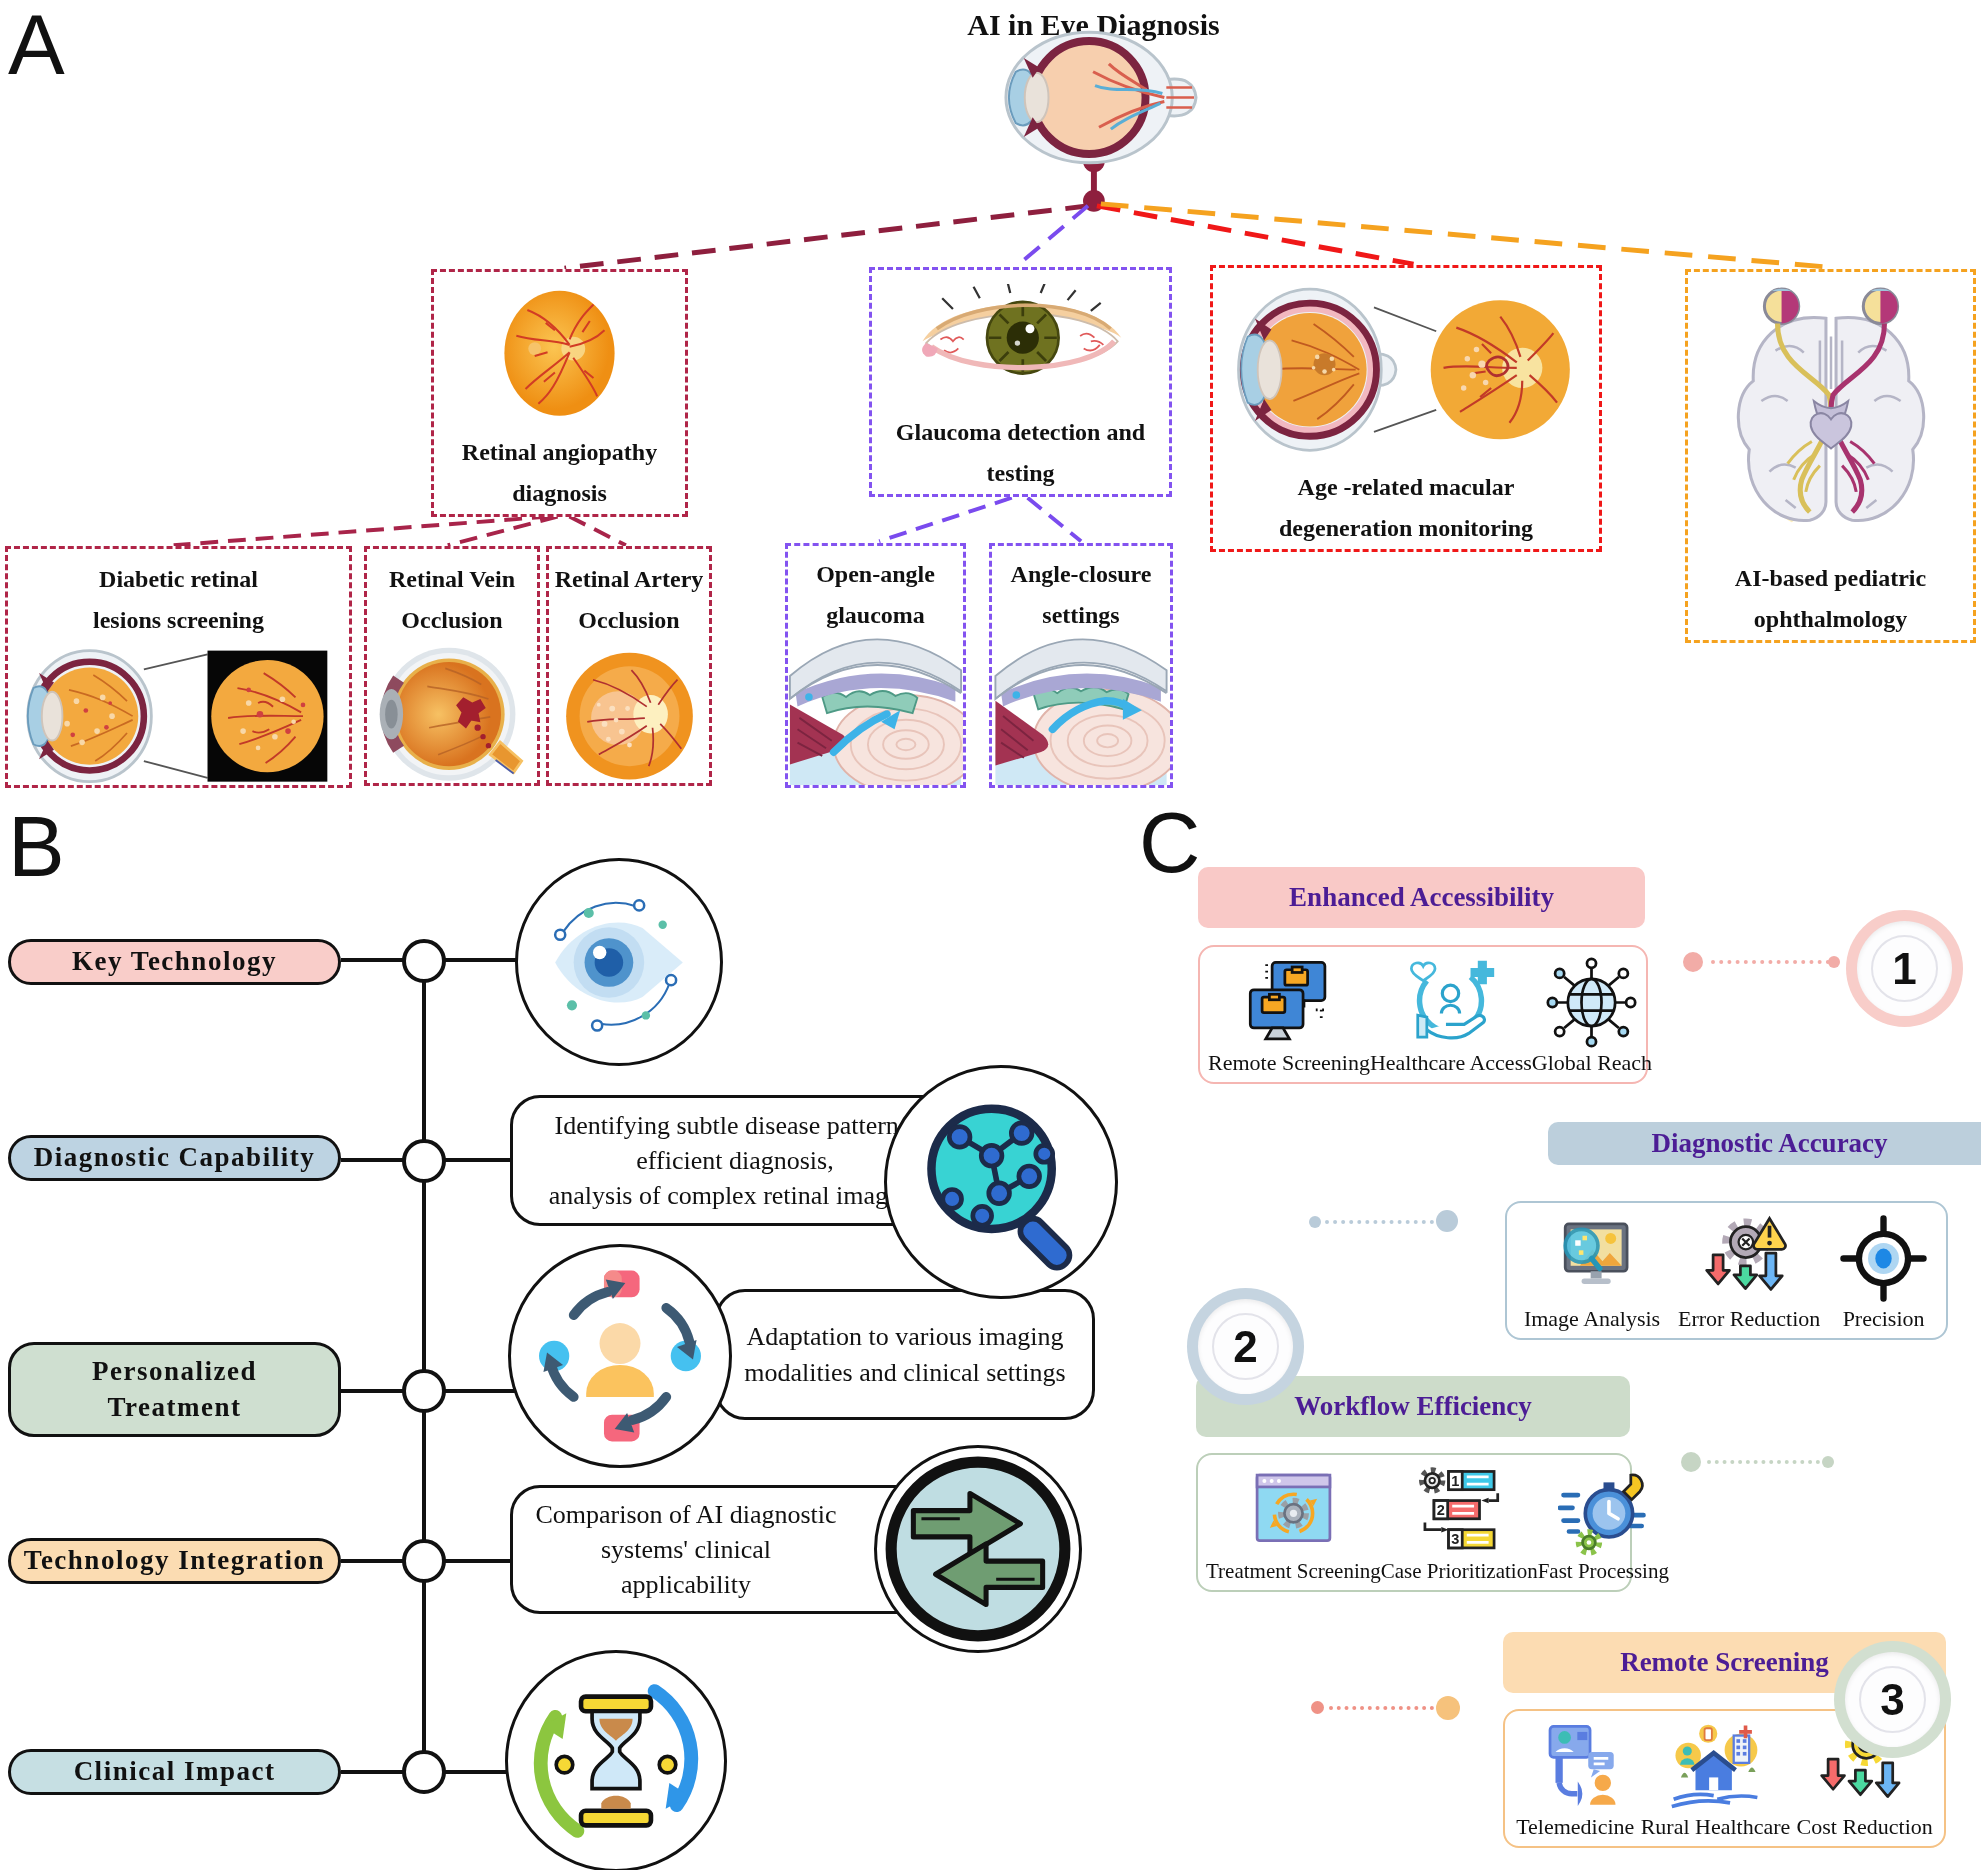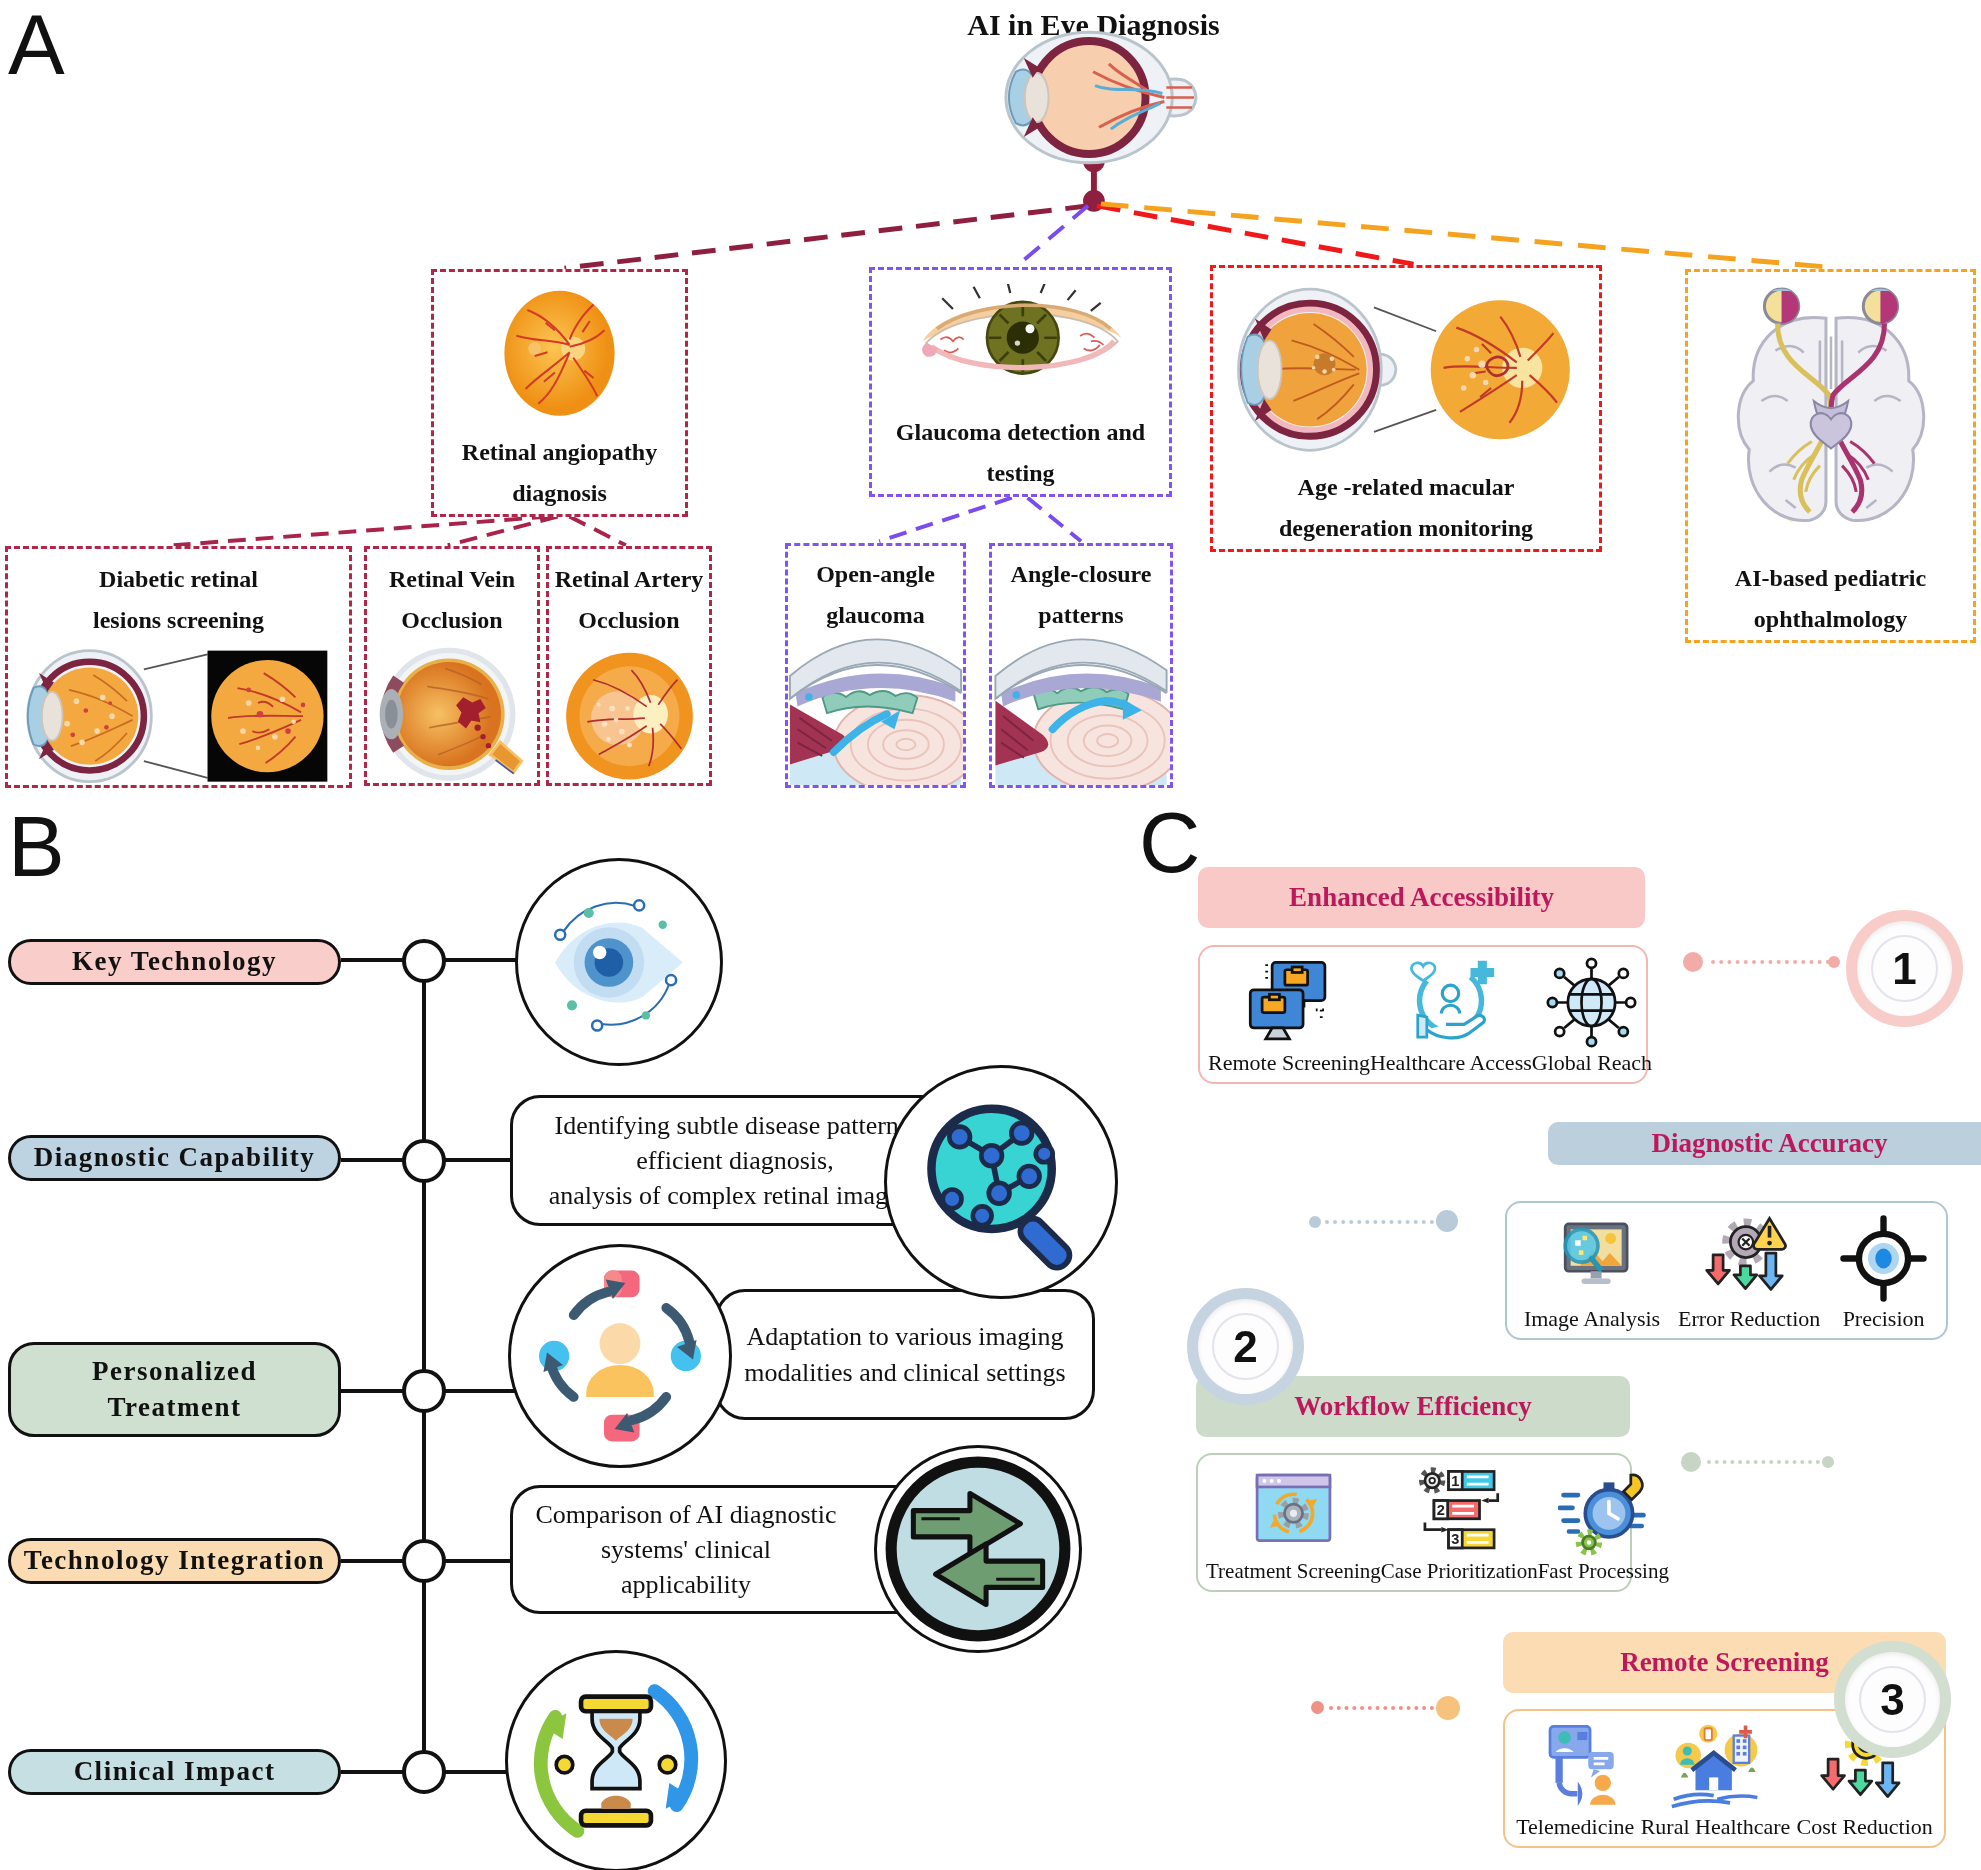--- a/index.html
+++ b/index.html
@@ -18,21 +18,21 @@
   
   .pill{width:333px;border:3px solid #111;border-radius:26px;display:flex;align-items:center;justify-content:center;
         font-size:27px;font-weight:bold;letter-spacing:1.5px;color:#111;text-align:center;line-height:1.3;box-sizing:border-box;}
   .bnode{width:44px;height:44px;border-radius:50%;border:4px solid #111;background:#fff;box-sizing:border-box;z-index:6;}
   .bline{background:#111;z-index:1;}
   .bbox{border:3px solid #111;border-radius:30px;background:#fff;display:flex;align-items:center;justify-content:center;
         font-size:26px;color:#111;text-align:center;line-height:1.35;box-sizing:border-box;z-index:2;}
   .bcircle{border-radius:50%;border:3px solid #111;background:#fff;display:flex;align-items:center;justify-content:center;box-sizing:border-box;z-index:4;}
   
   .chead{border-radius:10px;display:flex;align-items:center;justify-content:center;
-         font-size:27px;font-weight:bold;color:#be185d;box-sizing:border-box;}
+         font-size:27px;font-weight:bold;color:#4c1d95;box-sizing:border-box;}
   .ccard{background:#fff;border-radius:16px;display:flex;justify-content:space-around;align-items:center;
          box-sizing:border-box;padding:6px 8px;}
   .citem{display:flex;flex-direction:column;align-items:center;justify-content:flex-end;height:100%;}
   .cicon{height:91px;display:flex;align-items:center;justify-content:center;}
   .ccap{font-size:22px;color:#111;white-space:nowrap;line-height:1.2;margin-top:2px;}
   .numwrap{width:117px;height:117px;border-radius:50%;position:relative;z-index:3;}
   .numinner{position:absolute;left:11px;top:11px;width:95px;height:95px;border-radius:50%;background:#fdfdfe;
             box-shadow:inset 0 2px 5px rgba(0,0,0,.08);display:flex;align-items:center;justify-content:center;}
   .numring{position:absolute;left:14px;top:14px;width:63px;height:63px;border-radius:50%;border:2px solid #e3e3ea;}
   .numtxt{font-family:"Liberation Sans",sans-serif;font-size:44px;font-weight:600;color:#111;position:relative;}
@@ -332,21 +332,21 @@
       <path d="M0,64 Q86,-8 180,56 l0,-22 Q86,-34 0,40 z" fill="#e3e8ee" stroke="#9aa7b5" stroke-width="2"></path>
       <path d="M0,64 Q86,-4 180,58" fill="none" stroke="#9aa7b5" stroke-width="2"></path>
       <path d="M46,120 q28,-28 56,-40" fill="none" stroke="#3db3e8" stroke-width="8" stroke-linecap="round"></path>
       <path d="M96,88 l20,-12 -6,20 z" fill="#3db3e8"></path>
       <circle cx="20" cy="62" r="4" fill="#3db3e8"></circle>
     </svg>
   </div>
 
   <div class="abs abox purple" style="left:989px;top:543px;width:184px;height:245px;padding-top:8px;">
     <div class="alabel">Angle-closure
-patterns</div>
+settings</div>
     <svg width="178" height="150" viewBox="0 0 180 155" style="margin-top:2px;">
       <path d="M0,118 q44,-16 92,-8 q50,8 88,-6 v51 h-180 z" fill="#cfe8f5"></path>
       <ellipse cx="118" cy="108" rx="78" ry="54" fill="#f7e4de" stroke="#e0b4aa" stroke-width="2"></ellipse>
       <g fill="none" stroke="#e8c4ba" stroke-width="2">
           <ellipse cx="118" cy="108" rx="60" ry="40"></ellipse>
           <ellipse cx="118" cy="108" rx="42" ry="27"></ellipse>
           <ellipse cx="118" cy="108" rx="25" ry="16"></ellipse>
           <ellipse cx="118" cy="108" rx="11" ry="7"></ellipse>
         </g>
       <path d="M0,66 l50,36 q12,12 -2,18 l-48,14 z" fill="#a33352"></path>

